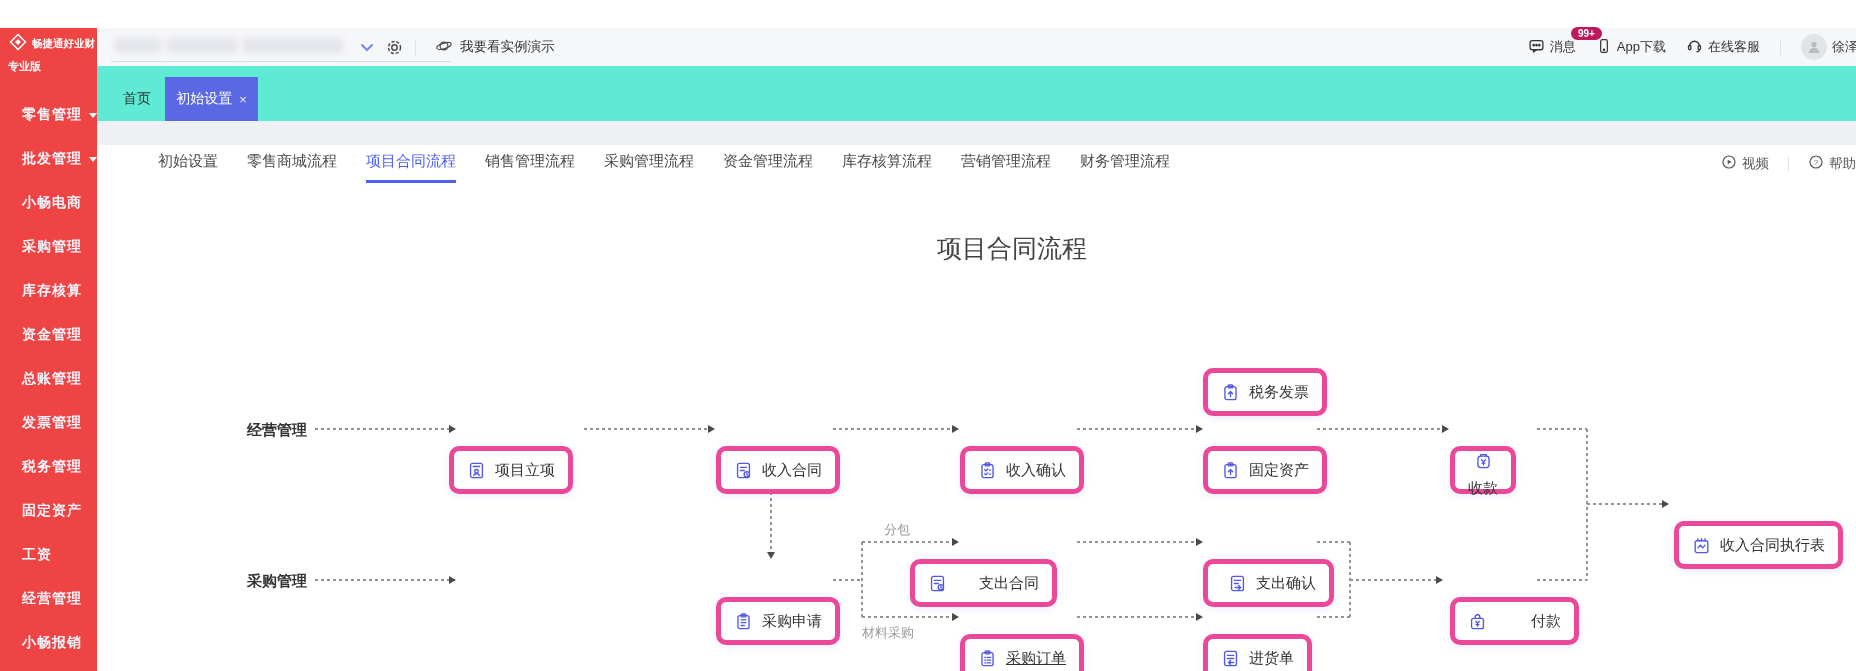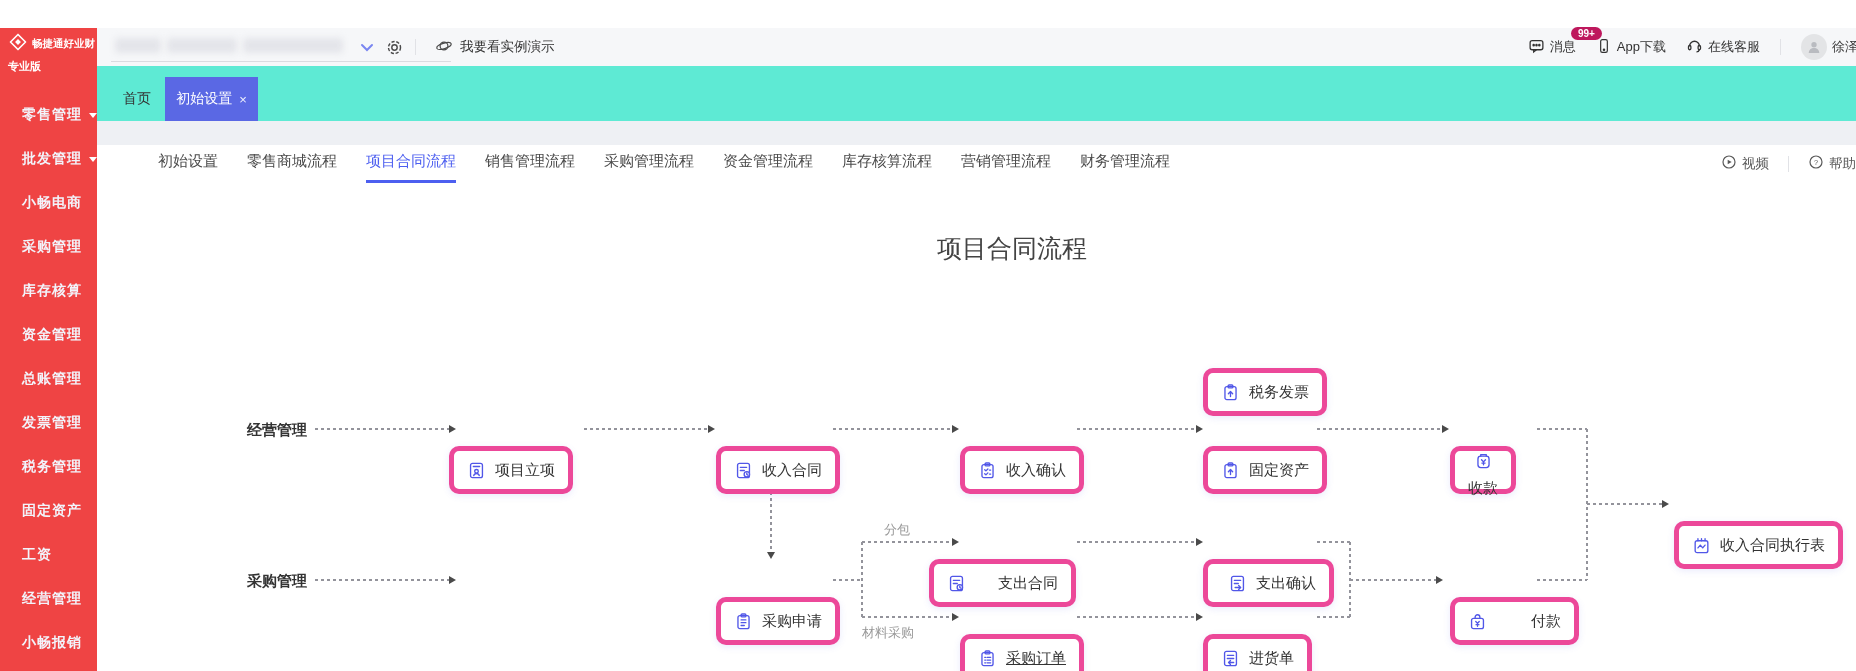--- a/index.html
+++ b/index.html
@@ -355,21 +355,21 @@
       <div class="node" style="left: 716px; top: 581px;">
         <span style="display:flex">
           <svg width="19" height="19" viewBox="0 0 24 24" fill="none" stroke="#5157e8" stroke-width="1.7" stroke-linecap="round" stroke-linejoin="round">
             <rect x="5" y="4.5" width="14" height="16.5" rx="2.5"></rect>
             <rect x="9" y="2.5" width="6" height="3.6" rx="1.2"></rect>
             <path d="M9 10 H15 M9 13.5 H15 M9 17 H13"></path>
           </svg>
         </span>
         <span>采购申请</span>
       </div>
-      <div class="node" style="left: 929px; top: 543px; gap: 32px;">
+      <div class="node" style="left: 910px; top: 543px; gap: 32px;">
         <span style="display:flex">
           <svg width="19" height="19" viewBox="0 0 24 24" fill="none" stroke="#5157e8" stroke-width="1.7" stroke-linecap="round" stroke-linejoin="round">
             <rect x="4.5" y="3" width="15" height="18" rx="2.5"></rect>
             <path d="M8 8 H16 M8 12 H13"></path>
             <circle cx="16.2" cy="16.8" r="3.4" fill="#fff"></circle>
             <path d="M16.2 15.2 V17 L17.5 17.8"></path>
           </svg>
         </span>
         <span>支出合同</span>
       </div>

